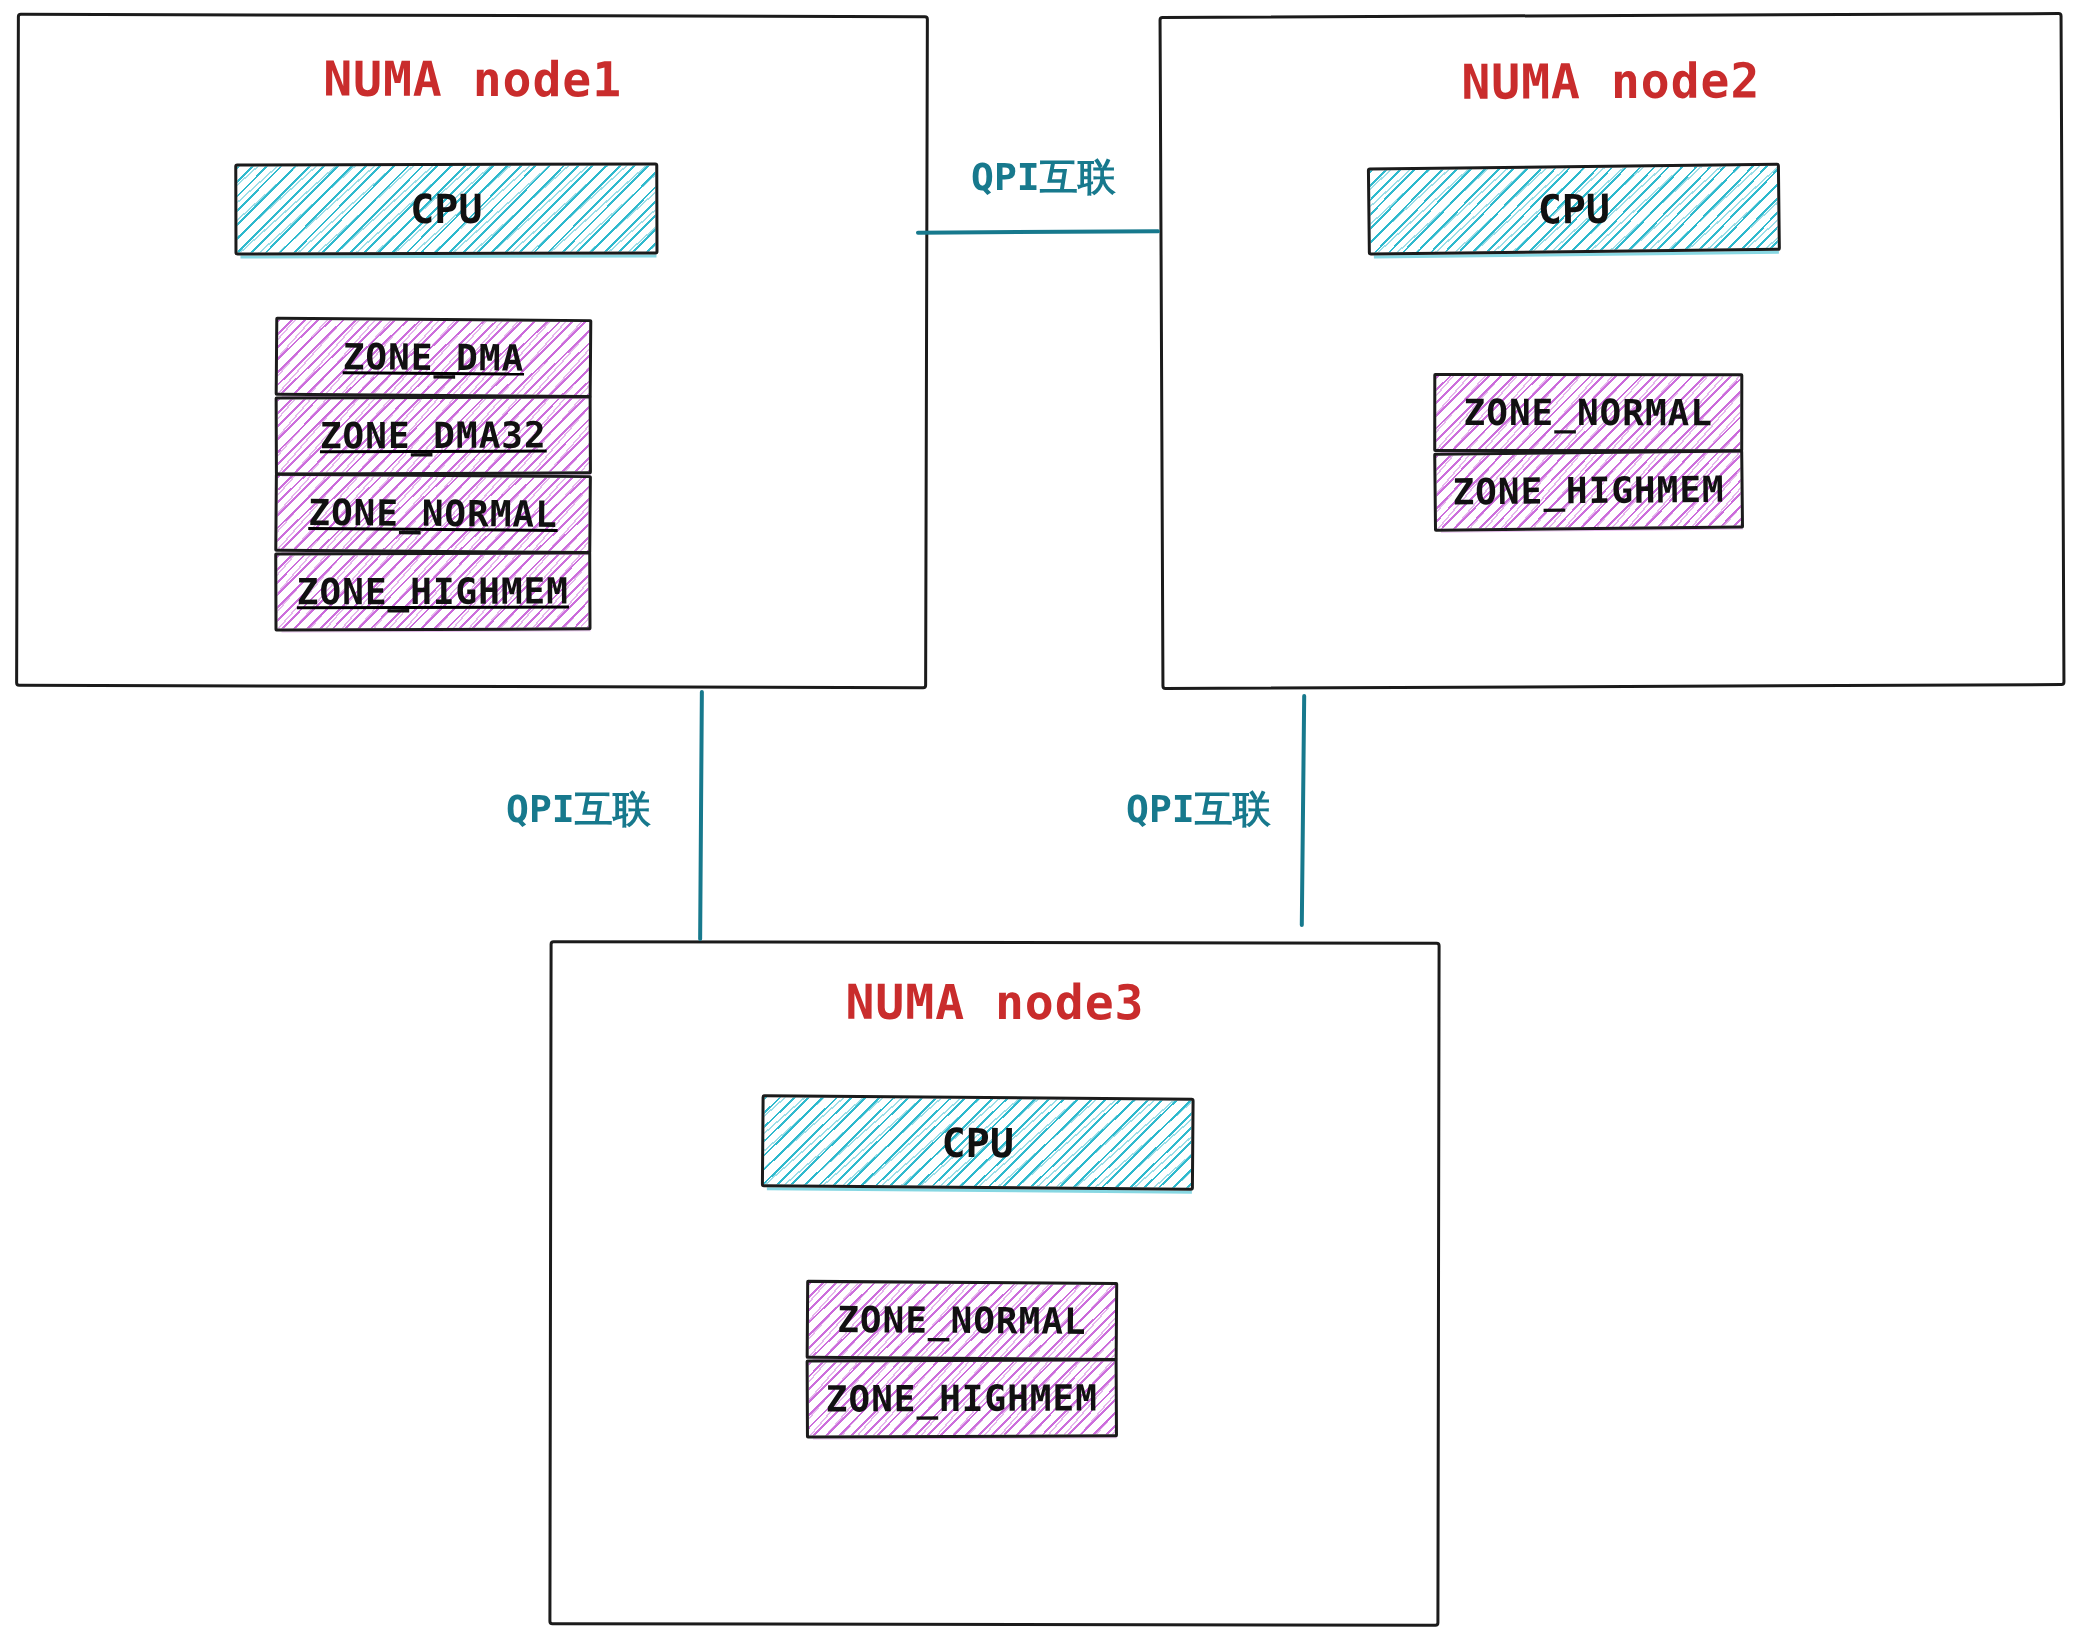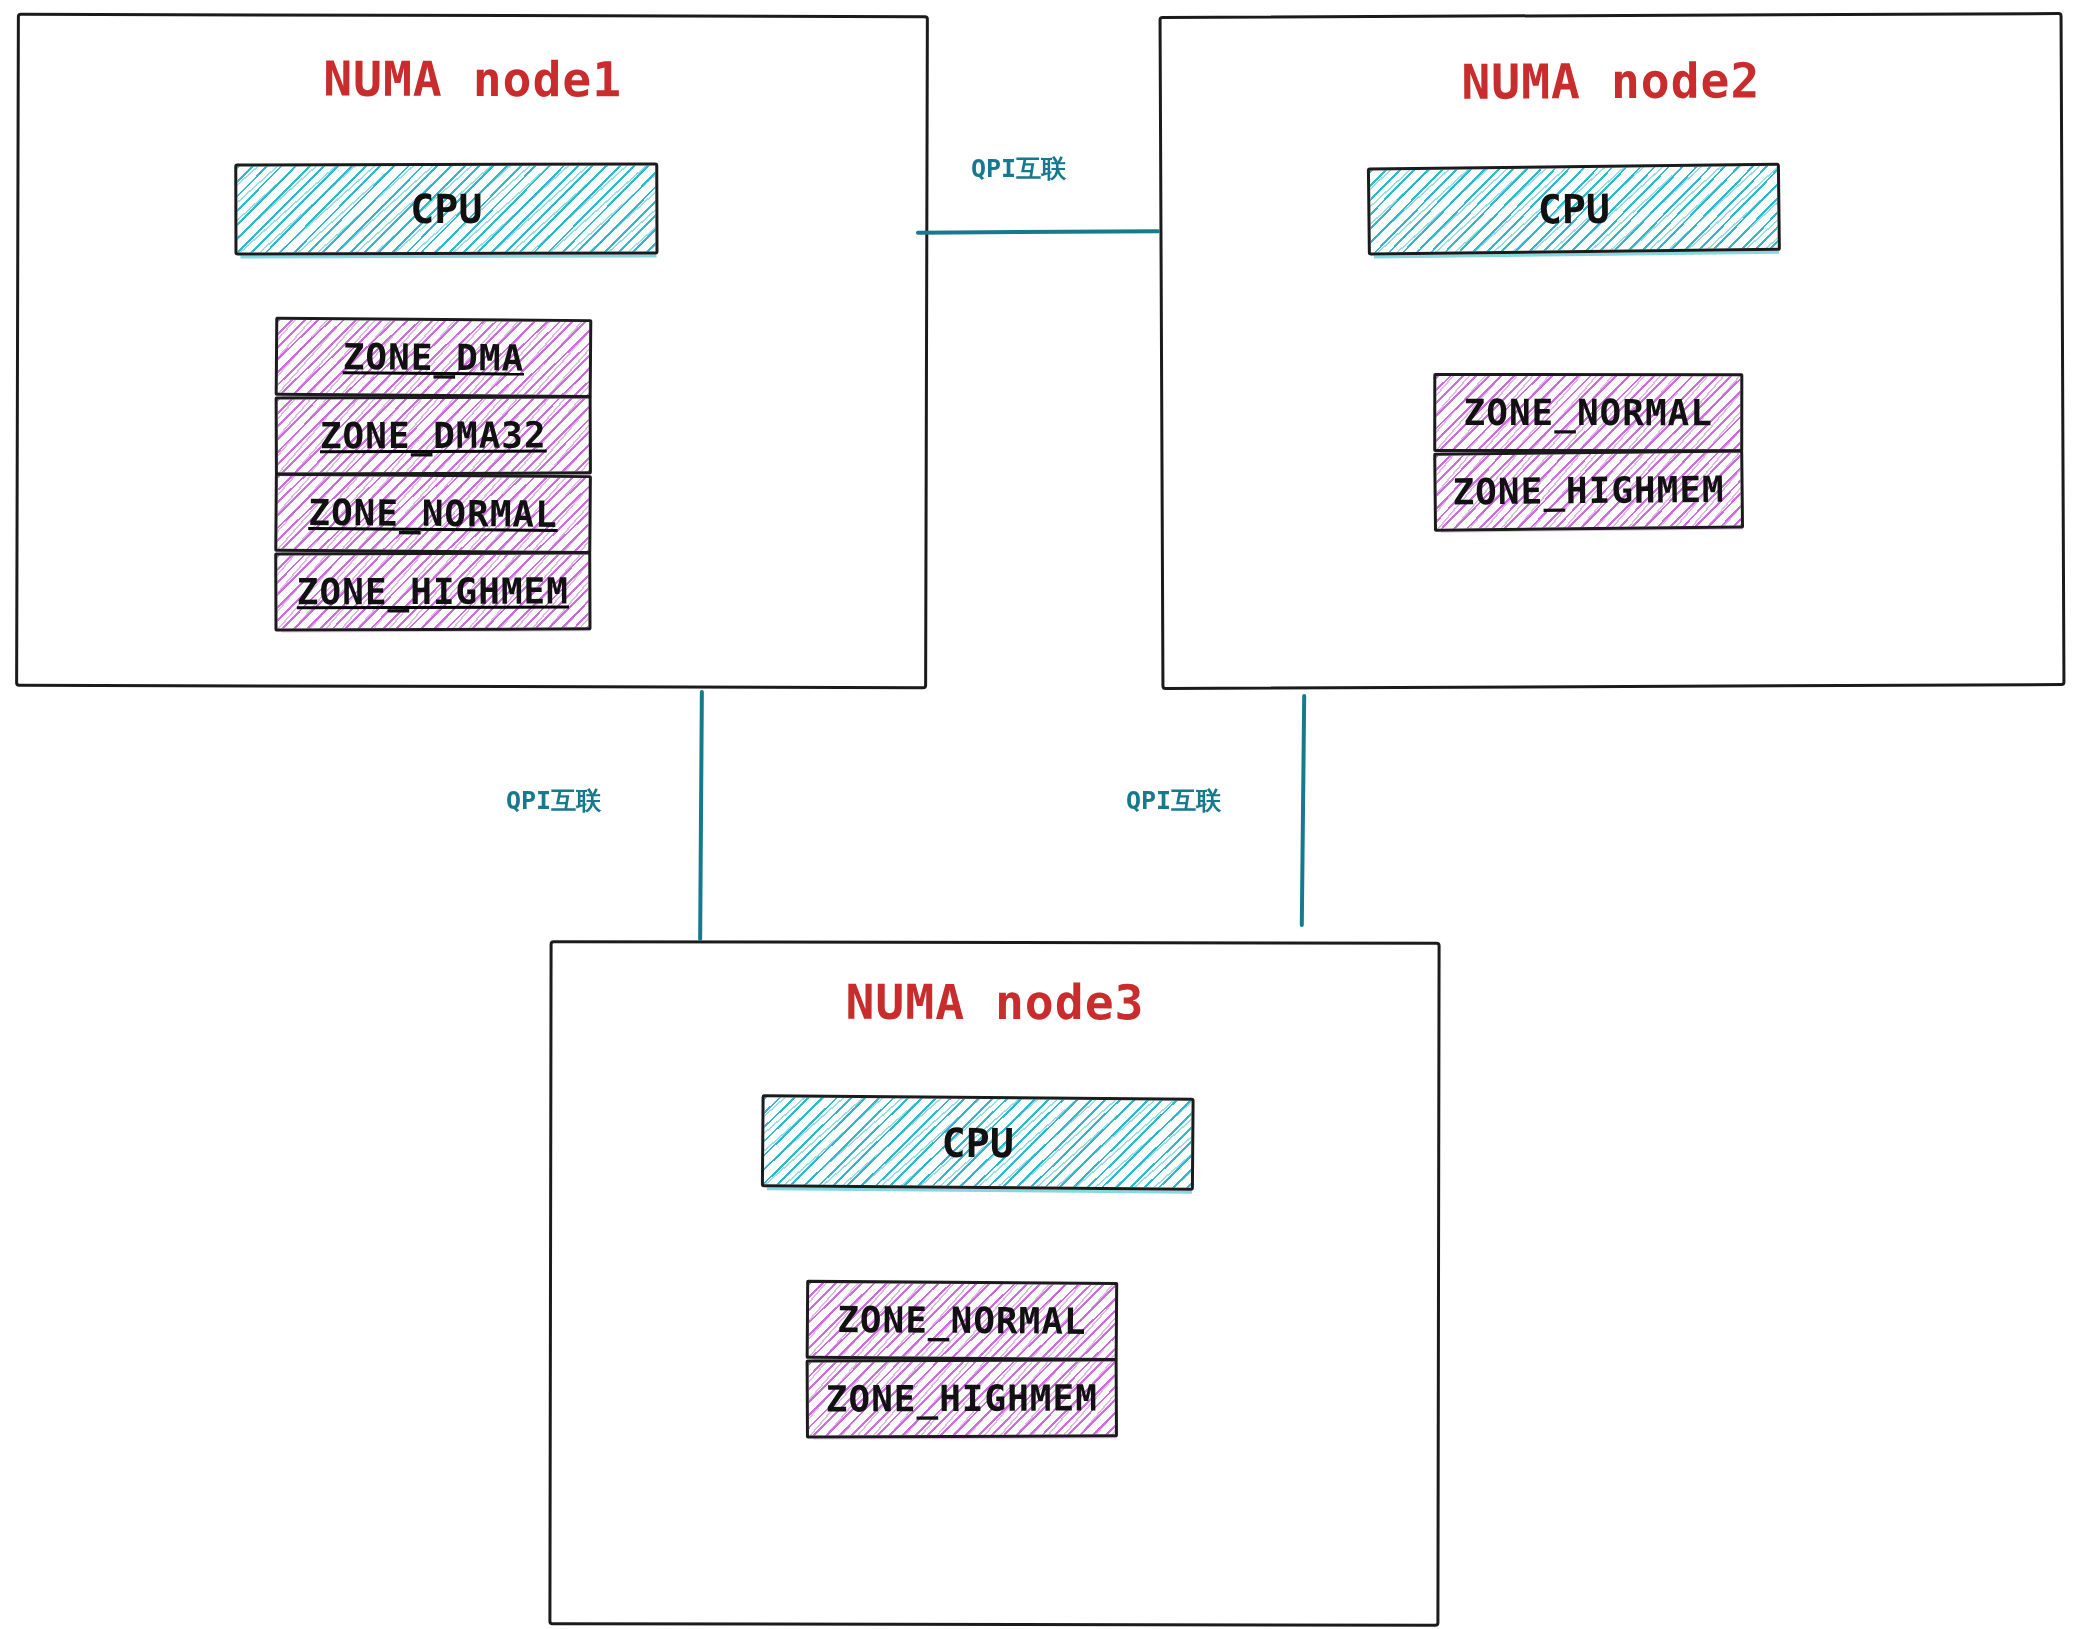--- a/index.html
+++ b/index.html
@@ -80,21 +80,21 @@
 
   
   .link{position:absolute;background:#17798d;border-radius:2px;}
   #link-h{left:916px;top:230px;width:244px;height:4px;transform:rotate(-0.3deg);}
   #link-v1{left:699px;top:690px;width:4px;height:251px;transform:rotate(0.4deg);}
   #link-v2{left:1301px;top:694px;width:4px;height:233px;transform:rotate(0.6deg);}
 
   .link-label{
     position:absolute;
     color:#17798d;
-    font-size:25px;font-weight:bold;
+    font-size:38px;font-weight:bold;
     white-space:pre;
   }
   #link-h-label{left:971px;top:152px;}
   #link-v1-label{left:506px;top:784px;}
   #link-v2-label{left:1126px;top:784px;}
 </style>
 </head>
 <body>
 
 <div class="canvas">

